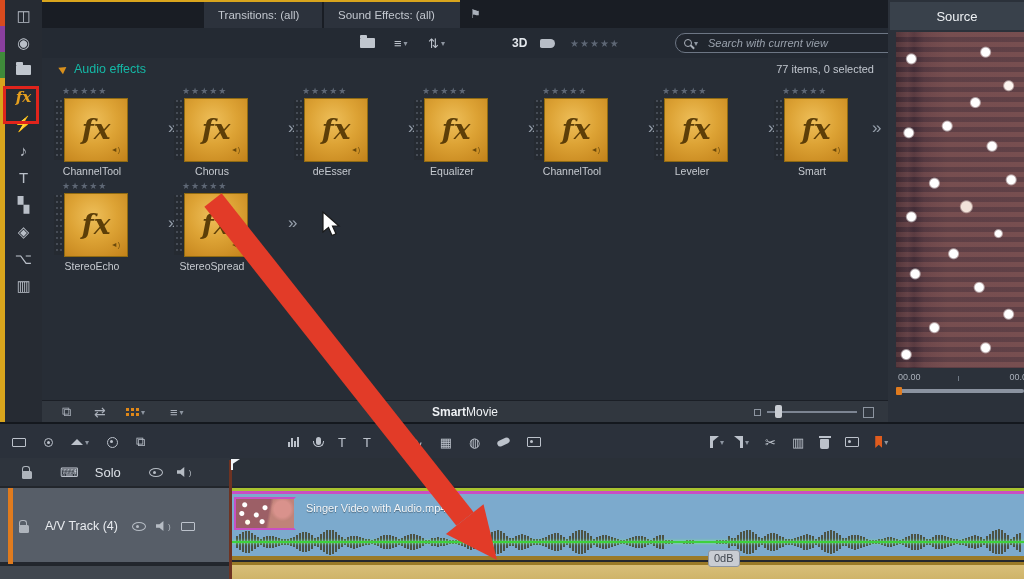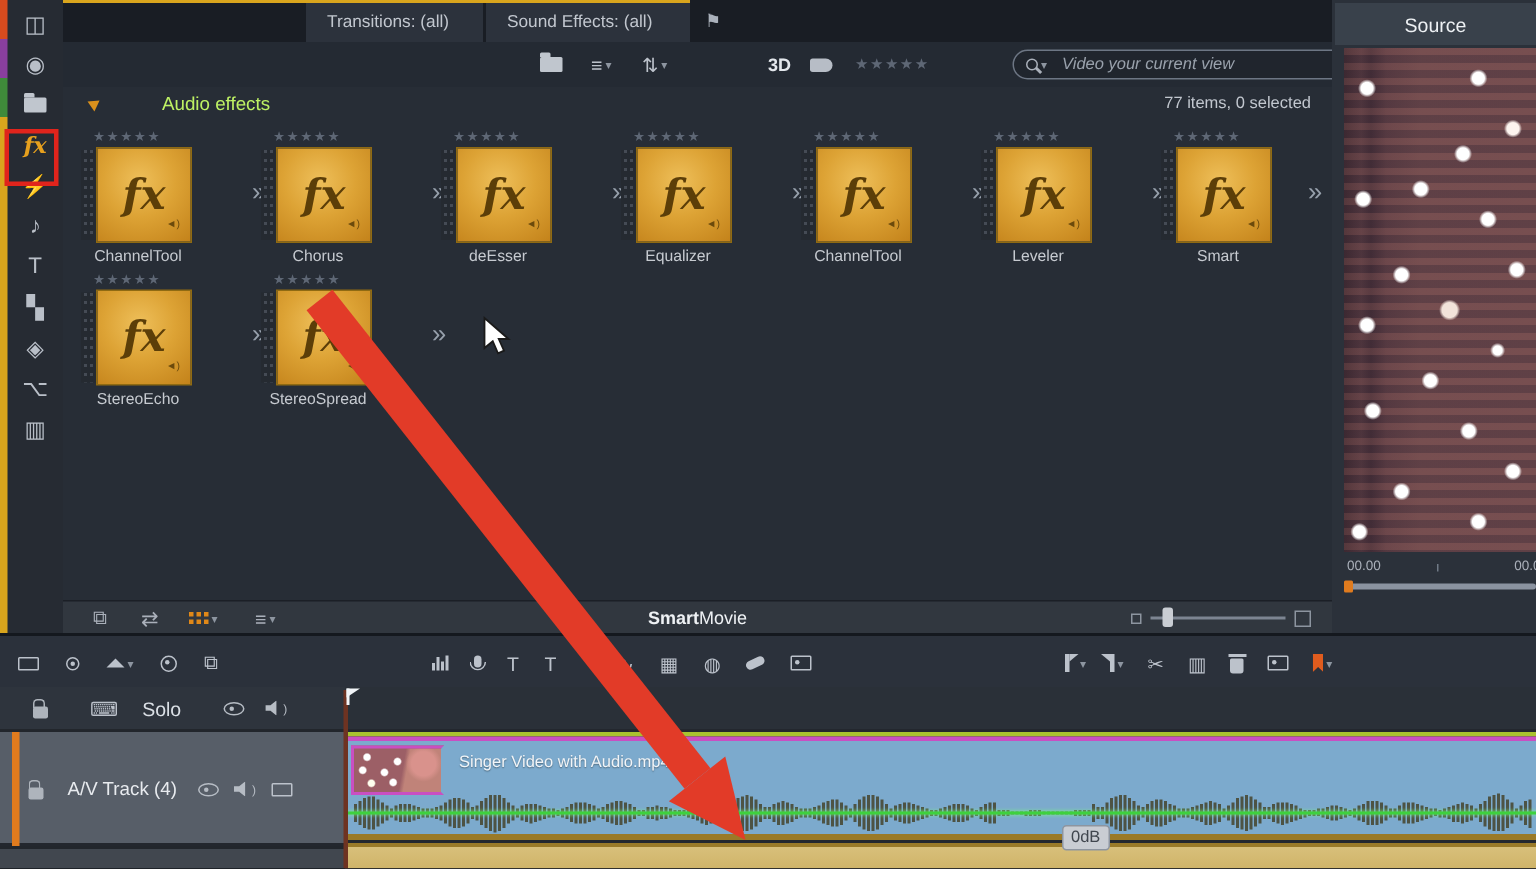--- a/index.html
+++ b/index.html
@@ -40,21 +40,21 @@
   .i-tag { display:inline-block; width:15px; height:9px; background:#b7bdc6; border-radius:2px 5px 5px 2px; }
   #t-stars { left:528px; font-size:10px; letter-spacing:1px; color:#5e6775; }
   #searchbox { left:633px; top:5px; width:240px; height:20px; border:1px solid #6d7684; border-radius:10px; background:#20252d; display:flex; align-items:center; padding:0 8px; cursor:text; }
   .i-mag { display:inline-block; width:8px; height:8px; border:1.5px solid #aab0ba; border-radius:50%; position:relative; }
   .i-mag::after { content:""; position:absolute; width:5px; height:1.5px; background:#aab0ba; transform:rotate(45deg); right:-4px; bottom:-1px; }
   #search-ph { flex:1; margin-left:10px; font-style:italic; font-size:11px; color:#99a1ac; white-space:nowrap; overflow:hidden; }
   #search-clear { font-size:11px; color:#aab0ba; }
 
   #secheader { left:0; top:58px; width:846px; height:24px; }
   #sec-bullet { position:absolute; left:18px; top:7px; width:0; height:0; border-left:7px solid #d9901c; border-top:4px solid transparent; border-bottom:4px solid transparent; transform:rotate(-35deg); }
-  #sec-title { position:absolute; left:32px; top:4px; font-size:12.5px; color:#bef264;margin-left:34px; }
+  #sec-title { position:absolute; left:32px; top:4px; font-size:12.5px; color:#14b8a6; }
   #sec-count { position:absolute; right:14px; top:5px; font-size:11px; color:#c2c7cf; }
 
   
   .tile { position:absolute; width:110px; cursor:pointer; }
   .tile .stars { font-size:9px; letter-spacing:1px; color:#5e6775; height:12px; padding-left:14px; }
   .tile .art { position:relative; width:76px; height:64px; margin-left:6px; }
   .tile .strip { position:absolute; left:0; top:2px; width:10px; height:60px; background:#252a31;
      background-image:repeating-linear-gradient(180deg,#454b55 0 2px,transparent 2px 6px), repeating-linear-gradient(180deg,#454b55 0 2px,transparent 2px 6px);
      background-size:2px 100%,2px 100%; background-position:2px 0,6px 0; background-repeat:repeat-y; }
   .tile .gold { position:absolute; left:10px; top:0; width:64px; height:64px;
@@ -238,21 +238,21 @@
           <span class="caret">▾</span>
         </span>
       <span class="tbtn" id="t-3d">3D</span>
       <span class="tbtn" style="left:498px">
           <span class="i-tag"></span>
         </span>
       <span class="tbtn" id="t-stars">★★★★★</span>
       <div id="searchbox" class="abs">
         <span class="i-mag"></span>
         <span class="caret">▾</span>
-        <span id="search-ph">Video your current view</span>
+        <span id="search-ph">Search with current view</span>
         <span id="search-clear">◉</span>
       </div>
     </div>
 
     <div id="secheader" class="abs">
       <span id="sec-bullet"></span>
       <span id="sec-title">Audio effects</span>
       <span id="sec-count">77 items, 0 selected</span>
     </div>
 

